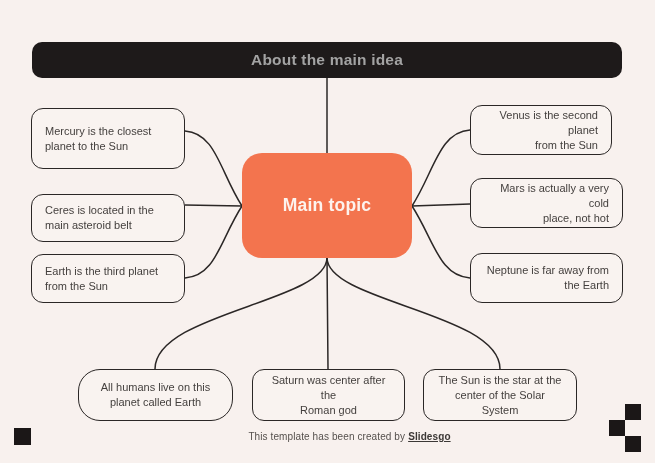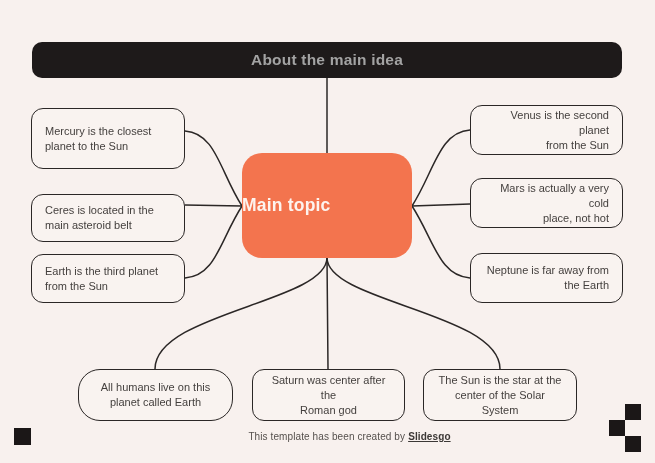--- a/index.html
+++ b/index.html
@@ -16,21 +16,21 @@
     background:#1e1a1a;border-radius:10px;
     display:flex;align-items:center;justify-content:center;
   }
   .title-bar .title-text{
     color:#a3a3a3;font-size:15.5px;font-weight:bold;letter-spacing:.2px;
   }
   
   .main-topic{
     left:242px;top:153px;width:170px;height:105px;
     background:#f3744e;border-radius:20px;
-    display:flex;align-items:center;
+    display:flex;align-items:center;justify-content:center;
   }
   .main-topic .main-topic-text{
     color:#fdf3ee;font-size:17.5px;font-weight:bold;letter-spacing:.2px;
   }
   
   svg.connectors{left:0;top:0;width:655px;height:463px;pointer-events:none;}
   svg.connectors path{fill:none;stroke:#2b2726;stroke-width:1.5;stroke-linecap:round;}
   
   .node{
     background:#f9f3f0;
@@ -82,21 +82,21 @@
 </div>
 <div class="abs node align-left" style="left:31px;top:194px;width:154px;height:48px;">
   <div>Ceres is located in the</div>
   <div>main asteroid belt</div>
 </div>
 <div class="abs node align-left" style="left:31px;top:254px;width:154px;height:49px;">
   <div>Earth is the third planet</div>
   <div>from the Sun</div>
 </div>
 
-<div class="abs node align-right" style="left:470px;top:105px;width:153px;height:50px;">
+<div class="abs node align-right" style="left:470px;top:105px;width:142px;height:50px;">
   <div>Venus is the second planet</div>
   <div>from the Sun</div>
 </div>
 <div class="abs node align-right" style="left:470px;top:178px;width:153px;height:50px;">
   <div>Mars is actually a very cold</div>
   <div>place, not hot</div>
 </div>
 <div class="abs node align-right" style="left:470px;top:253px;width:153px;height:50px;">
   <div>Neptune is far away from</div>
   <div>the Earth</div>

